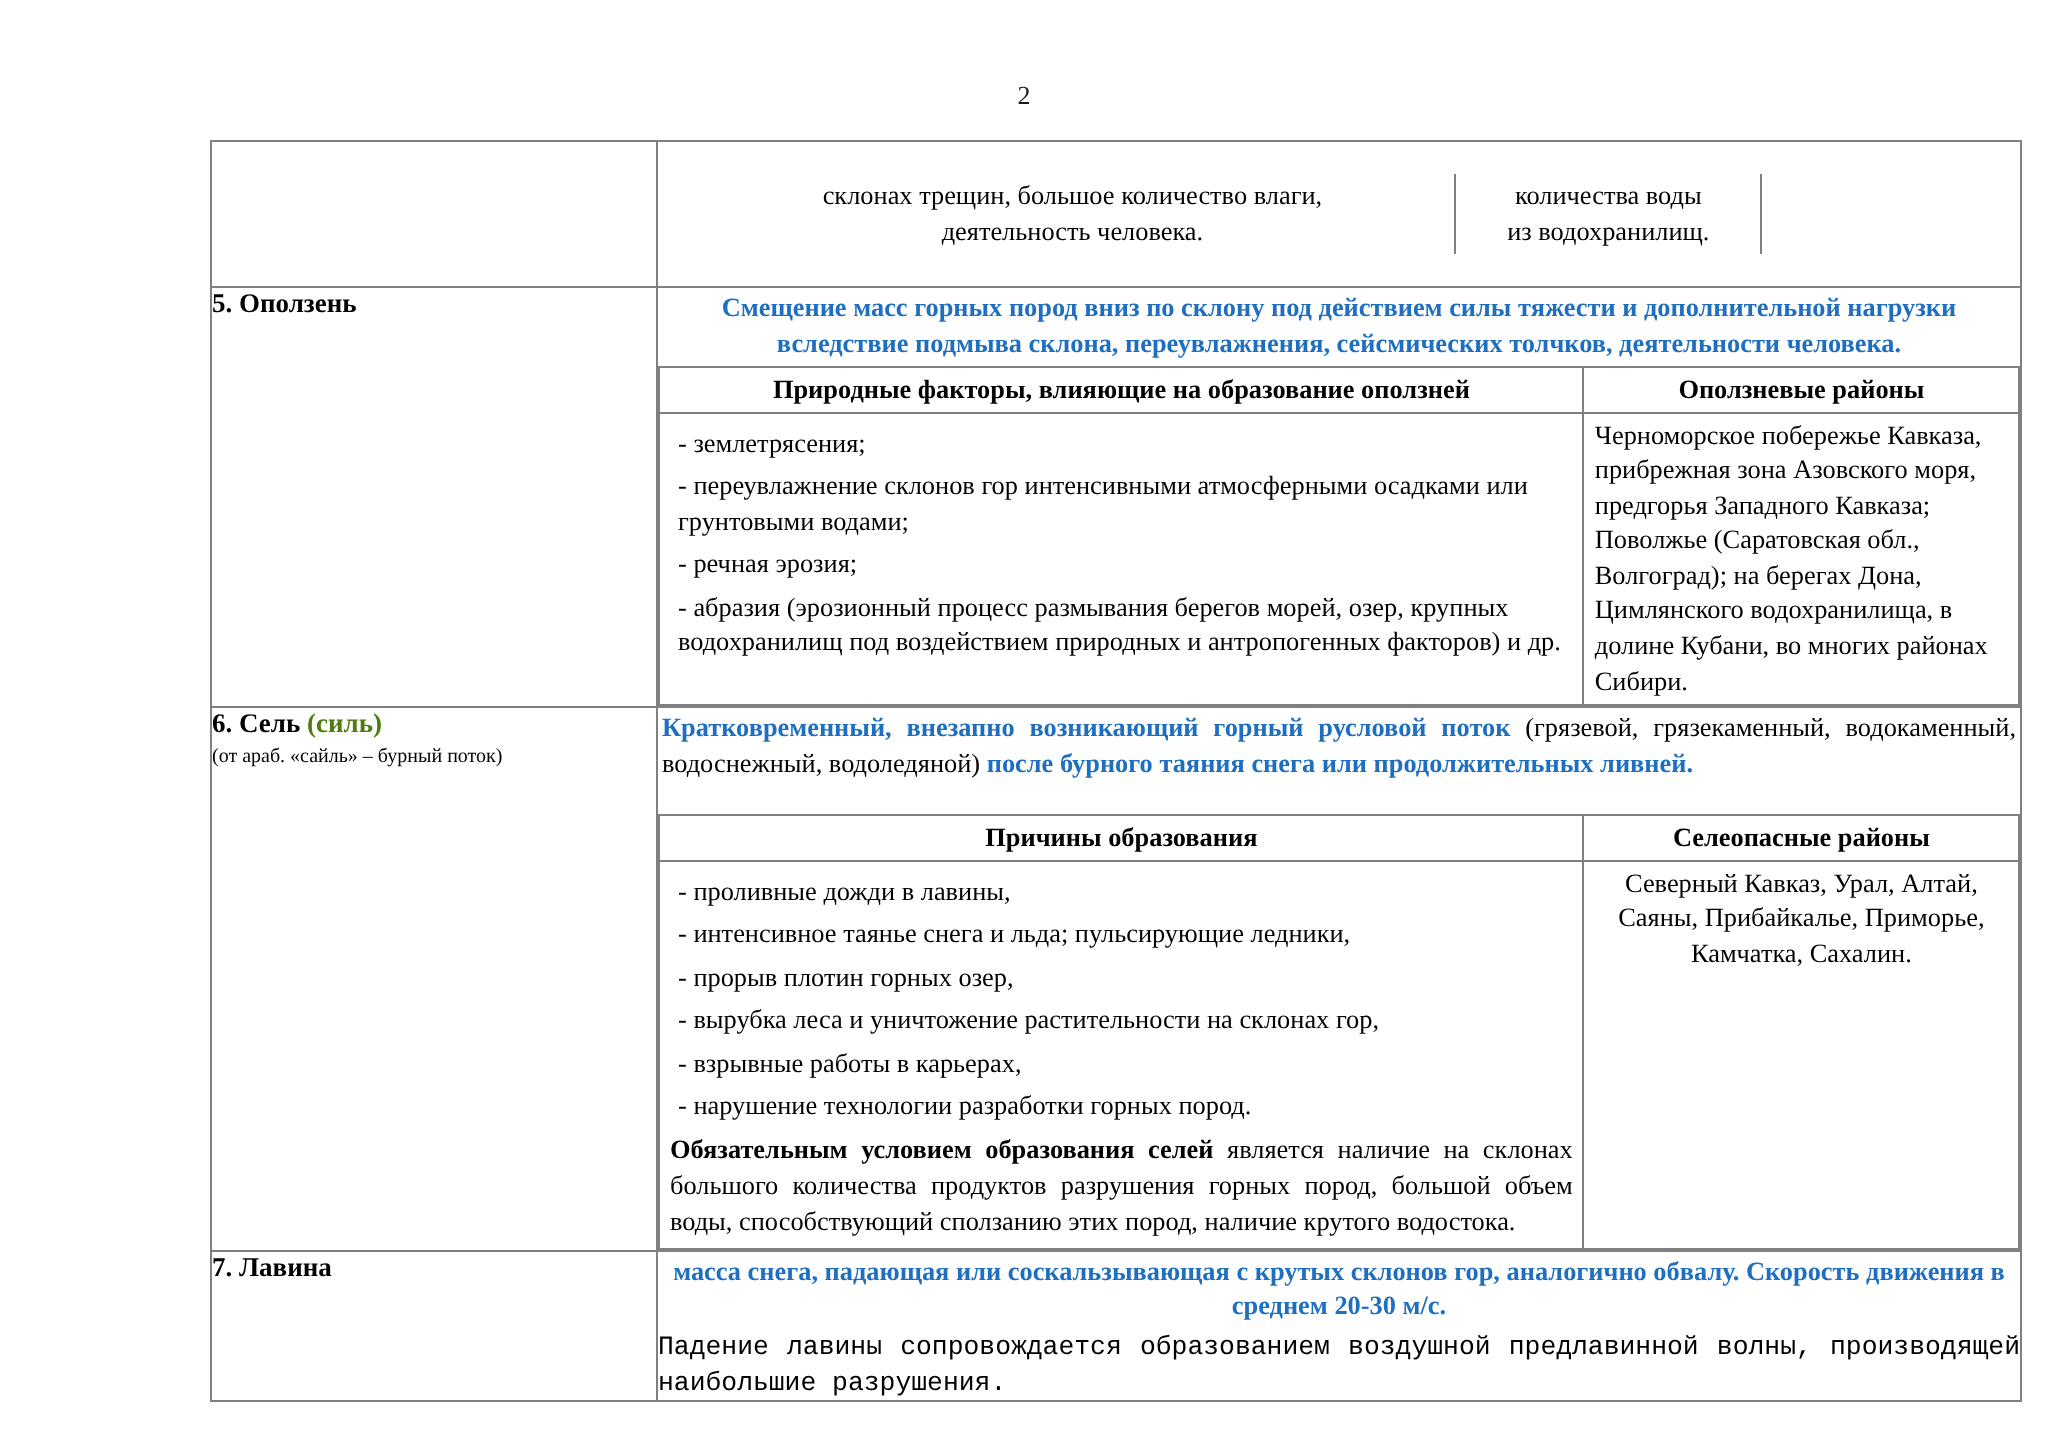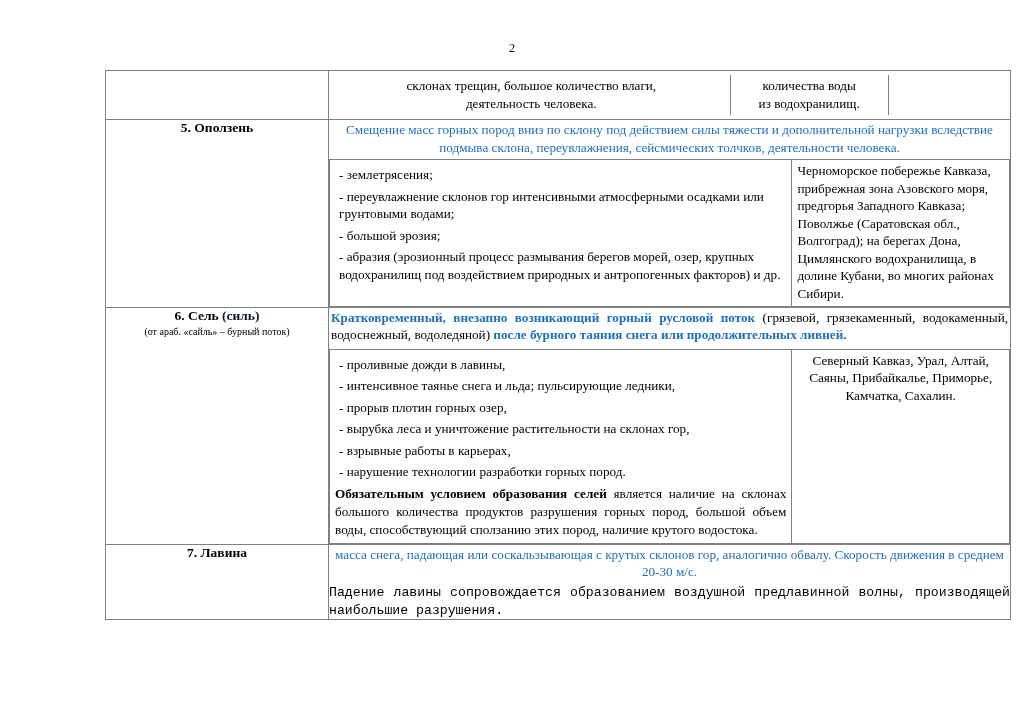--- a/index.html
+++ b/index.html
@@ -48,56 +48,56 @@
     border: 1px solid #808080;
     vertical-align: top;
     padding: 0;
   }
 
   .col-name  { width: 223px; }
   .col-body  { width: 682px; }
 
   
   .name-cell {
-    text-align: center;
+    text-align: left;
     padding: 6px 4px 4px 4px;
   }
   .name-title {
     font-weight: bold;
     font-size: 13.5px;
     line-height: 1.25;
   }
-  .name-title .blue { color: #0f172a; }
+  .name-title .blue { color: #4d7c0f; }
   .name-sub {
     font-size: 10px;
     line-height: 1.3;
     margin-top: 1px;
   }
 
   
   .body-cell {
     padding: 3px 5px 4px 5px;
     font-size: 13.2px;
     line-height: 1.32;
   }
 
   .def {
     color: #1f6fc0;
-    font-weight: normal;
+    font-weight: bold;
     text-align: center;
     line-height: 1.33;
     margin: 1px 2px 3px 2px;
   }
   .def-justified {
     color: #1f6fc0;
     font-weight: bold;
     text-align: justify;
     text-align-last: left;
     line-height: 1.33;
-    margin: 1px 2px 5px 2px;
+    margin: 1px 2px 17px 2px;
   }
   .def-justified .plain {
     color: #000000;
     font-weight: normal;
   }
 
   .para {
     text-align: justify;
     text-align-last: left;
     margin: 0;
@@ -160,21 +160,21 @@
     <colgroup>
       <col class="col-name">
       <col class="col-body">
     </colgroup>
     <tbody>
 
       <tr>
         <td class="name-cell">
           <div class="name-title"></div>
         </td>
-        <td style="padding:4px;">
+        <td style="padding:16px;">
           <table class="inner-table" style="margin-top:0;border:none;">
             <colgroup>
               <col style="width:59%">
               <col style="width:23.5%">
               <col style="width:17.5%">
             </colgroup>
             <tbody>
               <tr>
                 <td style="border:none;border-right:1px solid #808080;text-align:center;">
                   <div>склонах трещин, большое количество влаги,</div>
@@ -198,25 +198,29 @@
         <td class="body-cell">
           <div class="def">Смещение масс горных пород вниз по склону под действием силы тяжести и дополнительной нагрузки вследствие подмыва склона, переувлажнения, сейсмических толчков, деятельности человека.</div>
 
           <table class="inner-table">
             <colgroup>
               <col style="width:68%">
               <col style="width:32%">
             </colgroup>
             <tbody>
               <tr>
+                <td class="inner-head">Природные факторы, влияющие на образование оползней</td>
+                <td class="inner-head">Оползневые районы</td>
+              </tr>
+              <tr>
                 <td>
                   <ul class="bullet-list">
                     <li>- землетрясения;</li>
                     <li>- переувлажнение склонов гор интенсивными атмосферными осадками или грунтовыми водами;</li>
-                    <li>- большой эрозия;</li>
+                    <li>- речная эрозия;</li>
                     <li>- абразия (эрозионный процесс размывания берегов морей, озер, крупных водохранилищ под воздействием природных и антропогенных факторов) и др.</li>
                   </ul>
                 </td>
                 <td class="regions-left">Черноморское побережье Кавказа, прибрежная зона Азовского моря, предгорья Западного Кавказа; Поволжье (Саратовская обл., Волгоград); на берегах Дона, Цимлянского водохранилища, в долине Кубани, во многих районах Сибири.</td>
               </tr>
             </tbody>
           </table>
         </td>
       </tr>
 
@@ -230,20 +234,24 @@
         </td>
         <td class="body-cell">
           <div class="def-justified"><span>Кратковременный, внезапно возникающий горный русловой поток</span> <span class="plain">(грязевой, грязекаменный, водокаменный, водоснежный, водоледяной)</span> <span>после бурного таяния снега или продолжительных ливней.</span></div>
 
           <table class="inner-table">
             <colgroup>
               <col style="width:68%">
               <col style="width:32%">
             </colgroup>
             <tbody>
+              <tr>
+                <td class="inner-head">Причины образования</td>
+                <td class="inner-head">Селеопасные районы</td>
+              </tr>
               <tr>
                 <td>
                   <ul class="bullet-list">
                     <li>- проливные дожди в лавины,</li>
                     <li>- интенсивное таянье снега и льда; пульсирующие ледники,</li>
                     <li>- прорыв плотин горных озер,</li>
                     <li>- вырубка леса и уничтожение растительности на склонах гор,</li>
                     <li>- взрывные работы в карьерах,</li>
                     <li>- нарушение технологии разработки горных пород.</li>
                   </ul>

